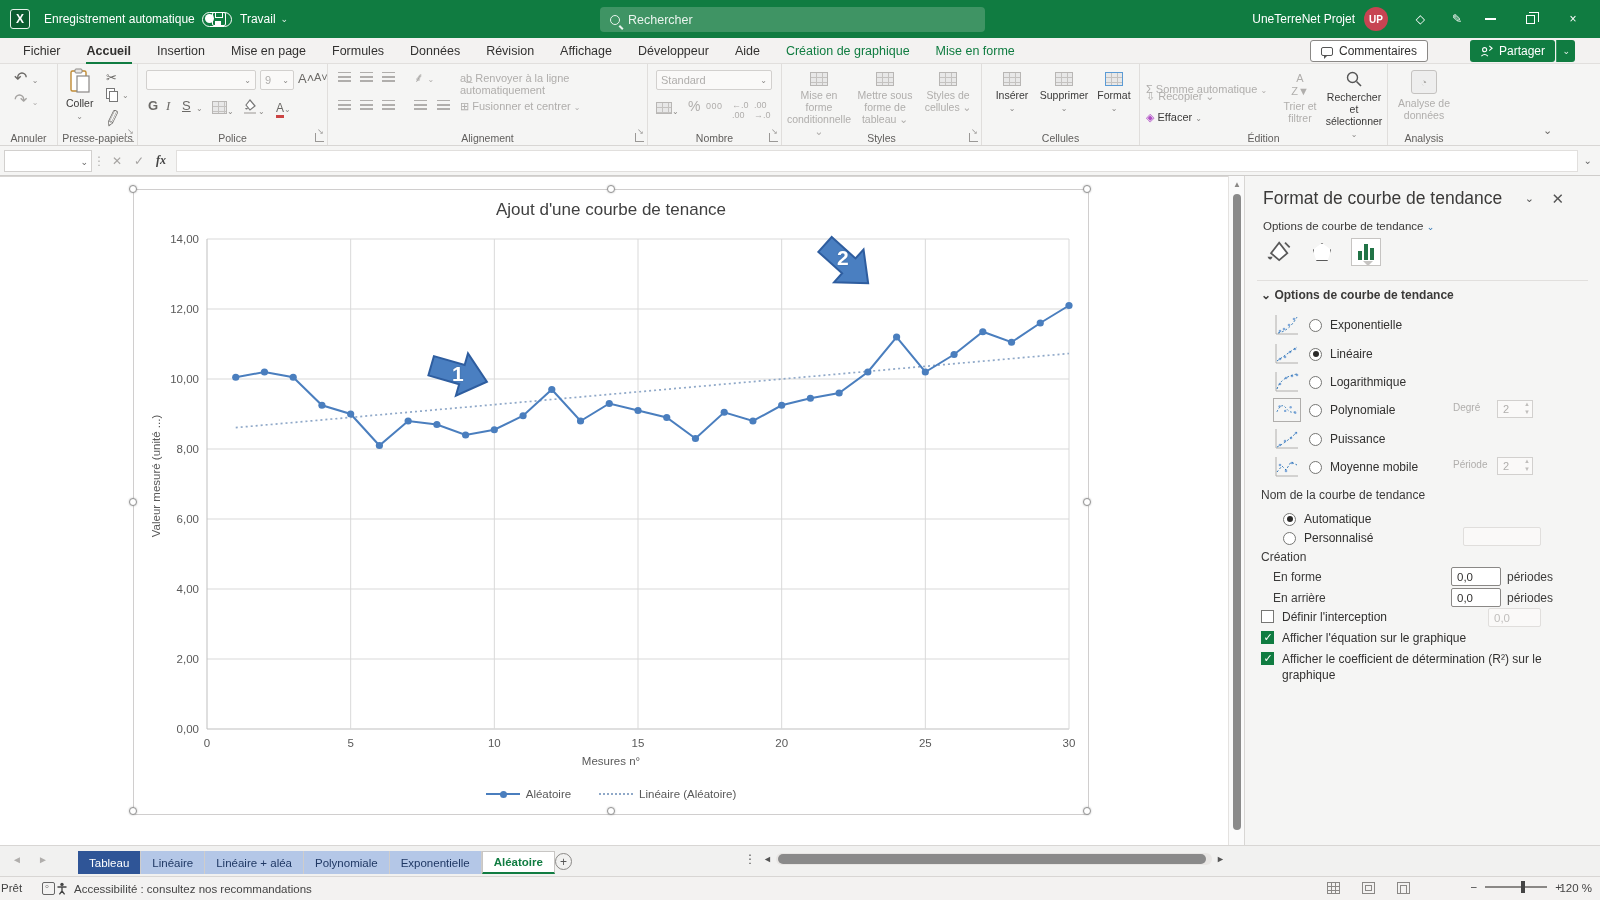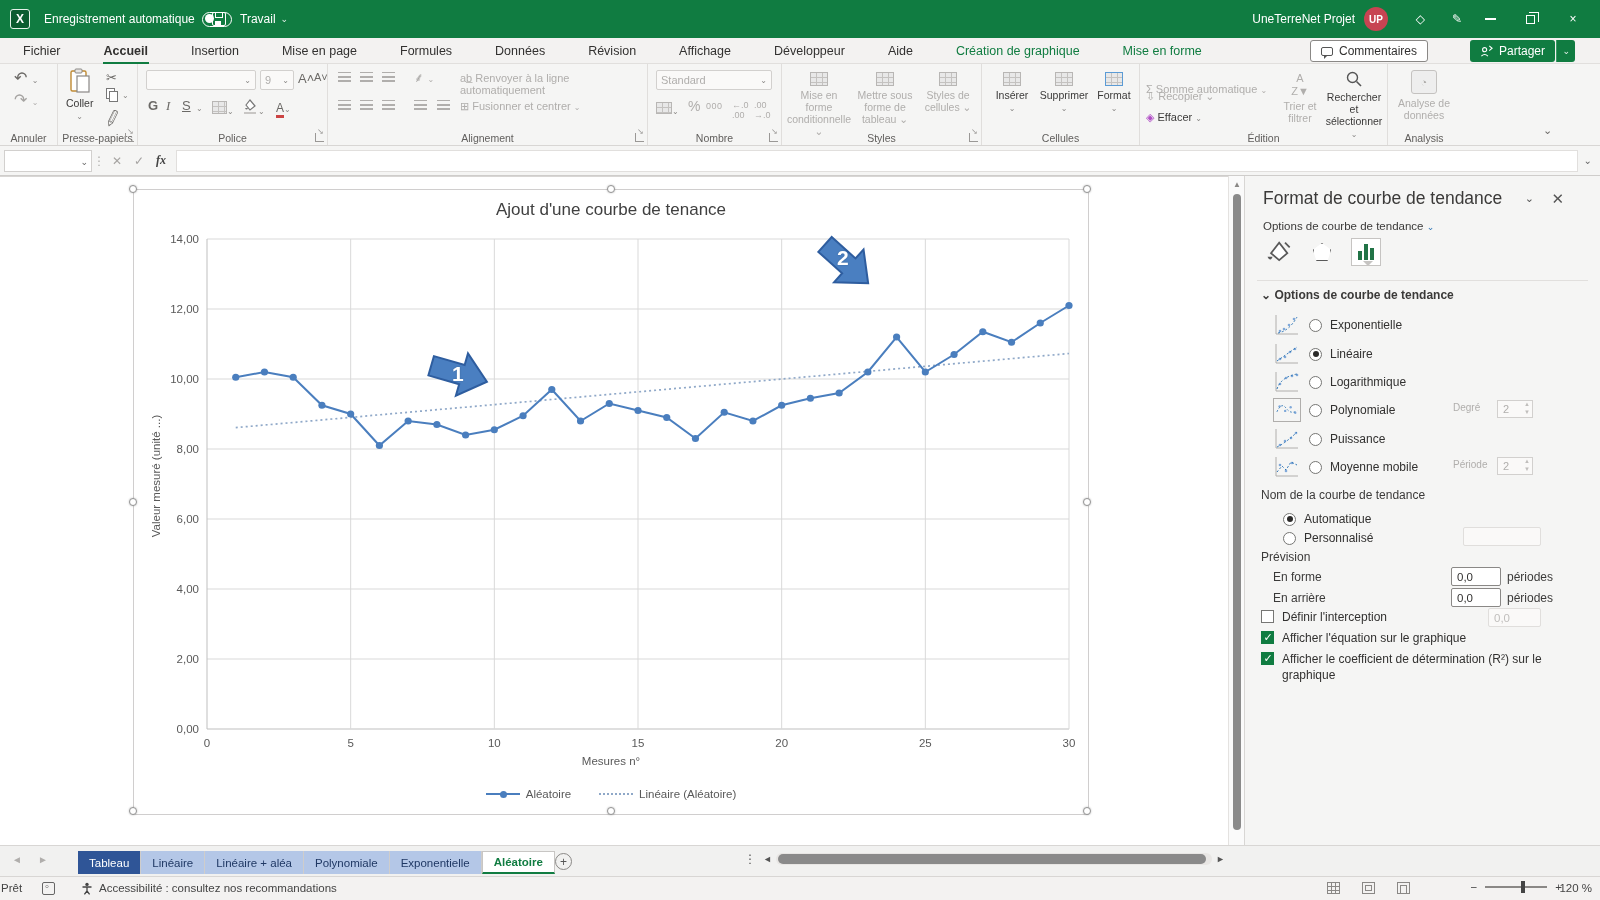--- a/index.html
+++ b/index.html
@@ -30,21 +30,21 @@
   #pen-ic { right:138px; font-size:14px; }
   #win-min { right:95px; width:30px; justify-content:center; }
   #win-min .bar { width:11px; height:1.5px; background:#fff; }
   #win-restore { right:55px; width:30px; justify-content:center; }
   #win-restore .r1 { width:9px; height:9px; border:1.3px solid #fff; position:relative; }
   #win-restore .r1:before { content:""; position:absolute; left:2px; top:-4px; width:9px; height:9px; border:1.3px solid #fff; border-left:none; border-bottom:none; }
   #win-close { right:12px; width:30px; justify-content:center; font-size:17px; }
 
   
   #menurow { position:absolute; left:0; top:38px; width:1600px; height:26px; background:#f3f2f1; border-bottom:1px solid #e1dfdd; }
-  #menutabs { position:absolute; left:10px; top:0; height:26px; display:flex; align-items:flex-end; gap:17px; }
+  #menutabs { position:absolute; left:10px; top:0; height:26px; display:flex; align-items:flex-end; gap:0; }
   .mtab { padding:0 13px; font-size:12.5px; color:#323130; height:26px; display:flex; align-items:center; position:relative; }
   .mtab.active { font-weight:bold; }
   .mtab.active:after { content:""; position:absolute; left:12px; right:12px; bottom:0; height:2.5px; background:#107c41; }
   .mtab.ctx { color:#107c41; }
   #comments-btn { position:absolute; right:172px; top:2px; height:22px; border:1px solid #8a8886; border-radius:3px; background:#fff; display:flex; align-items:center; gap:6px; padding:0 10px; font-size:12px; color:#323130; }
   .bubble { width:12px; height:9px; border:1.2px solid #555; border-radius:2px; position:relative; }
   .bubble:after { content:""; position:absolute; left:2px; bottom:-4px; border:2px solid transparent; border-top-color:#555; border-left-color:#555; }
   #share-btn { position:absolute; right:45px; top:2px; height:22px; border-radius:3px; background:#107c41; color:#fff; display:flex; align-items:center; gap:6px; padding:0 10px; font-size:12px; }
   #share-chev { position:absolute; right:25px; top:2px; height:22px; display:flex; align-items:center; color:#fff; background:#107c41; border-radius:0 3px 3px 0; padding:0 5px; border-left:1px solid #3a9a66; }
 
@@ -145,21 +145,21 @@
   #hscroll { position:absolute; left:763px; top:5px; width:462px; height:16px; display:flex; align-items:center; gap:4px; }
   #hscroll .har { color:#555; font-size:9px; }
   #hscroll .track { flex:1; height:12px; background:#e8e6e4; border-radius:6px; position:relative; }
   #hscroll .thumb { position:absolute; left:2px; top:1px; right:6px; height:10px; background:#8a8a8a; border-radius:5px; }
 
   
   #statusbar { position:absolute; left:0; top:876px; width:1600px; height:24px; background:#f3f2f1; border-top:1px solid #d8d6d4; font-size:11.5px; color:#444; }
   #sb-ready { position:absolute; left:1px; top:5px; }
   #sb-macro { position:absolute; left:42px; top:5px; width:13px; height:13px; border:1px solid #666; border-radius:2px; }
   #sb-macro:after { content:"◦"; position:absolute; left:2px; top:-3px; color:#666; }
-  #sb-acc { position:absolute; left:81px; top:5px; display:flex; gap:6px; }
+  #sb-acc { position:absolute; left:56px; top:5px; display:flex; gap:6px; align-items:center; }
   #sb-views { position:absolute; right:190px; top:5px; display:flex; gap:22px; }
   .vic { width:13px; height:12px; border:1px solid #8a8886; position:relative; }
   .vic.grid:before { content:""; position:absolute; inset:0; background:repeating-linear-gradient(to right, transparent 0 3px, #8a8886 3px 4px), repeating-linear-gradient(to bottom, transparent 0 3px, #8a8886 3px 4px); }
   .vic.page:before { content:""; position:absolute; inset:2px; border:1px solid #8a8886; }
   .vic.brk:before { content:""; position:absolute; inset:2px 2px 0 2px; border:1px solid #8a8886; border-bottom:none; }
   #sb-zoom { position:absolute; right:38px; top:4px; display:flex; align-items:center; gap:8px; }
   #zoom-track { width:62px; height:2px; background:#8a8886; position:relative; }
   #zoom-thumb { position:absolute; left:36px; top:-5px; width:4px; height:12px; background:#444; }
   #zoom-pct { position:absolute; right:8px; top:5px; }
 </style>
@@ -175,20 +175,24 @@
     <span class="toggle">
         <span class="knob"></span>
       </span>
   </div>
   <div class="tb-item" id="save-btn">
       <span class="floppy"></span>
     </div>
   <div class="tb-item" id="wb-switcher">
     <span>Travail</span>
       <span class="chev">⌄</span>
+  </div>
+  <div id="search-box">
+    <span class="mag"></span>
+    <span>Rechercher</span>
   </div>
   <div class="tb-item" id="account-name">
       <span>UneTerreNet Projet</span>
     </div>
   <div class="tb-item" id="avatar">
       <span class="circ">UP</span>
     </div>
   <div class="tb-item" id="diamond-ic">◇</div>
   <div class="tb-item" id="pen-ic">✎</div>
   <div class="tb-item" id="win-min">
@@ -626,21 +630,21 @@
     <span class="radio sel"></span>
     <span class="tl-label">Automatique</span>
   </div>
 
   <div class="tl-row" style="left:38px;top:349px">
     <span class="radio"></span>
     <span class="tl-label">Personnalisé</span>
   </div>
   <span class="fld dis" style="left:218px;top:351px;width:78px"></span>
 
-  <div class="sect-label" style="top:374px">Prévision</div>
+  <div class="sect-label" style="top:374px">Création</div>
   <div class="sect-label" style="left:28px;top:394px">En forme</div>
   <span class="fld" style="left:206px;top:391px;width:50px">
       <span>0,0</span>
     </span>
   <span class="sect-label" style="left:262px;top:394px">périodes</span>
   <div class="sect-label" style="left:28px;top:415px">En arrière</div>
   <span class="fld" style="left:206px;top:412px;width:50px">
       <span>0,0</span>
     </span>
   <span class="sect-label" style="left:262px;top:415px">périodes</span>

